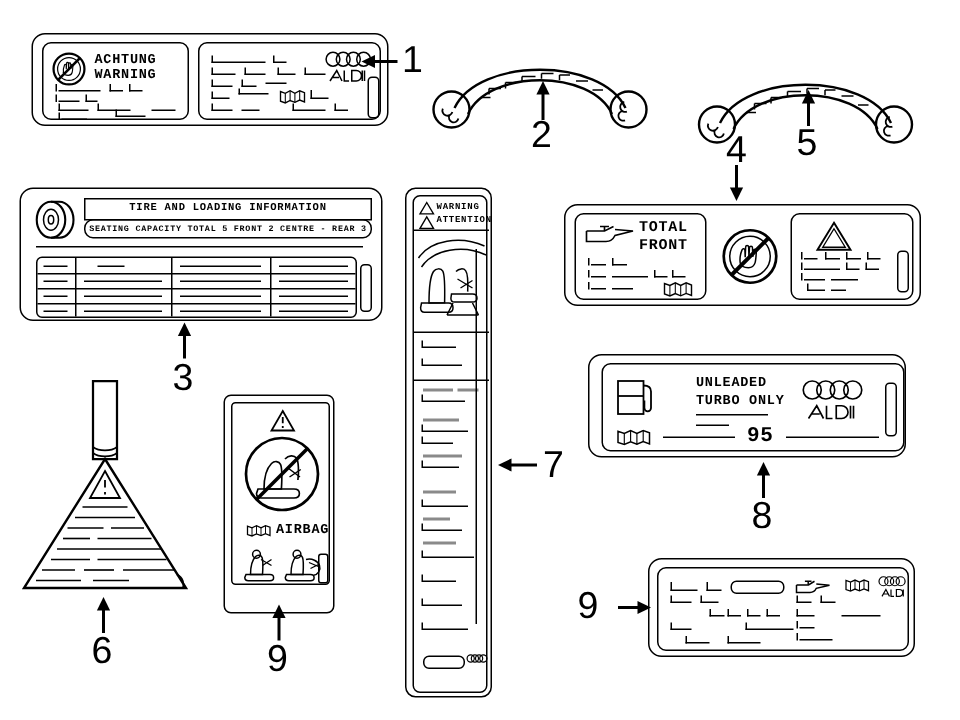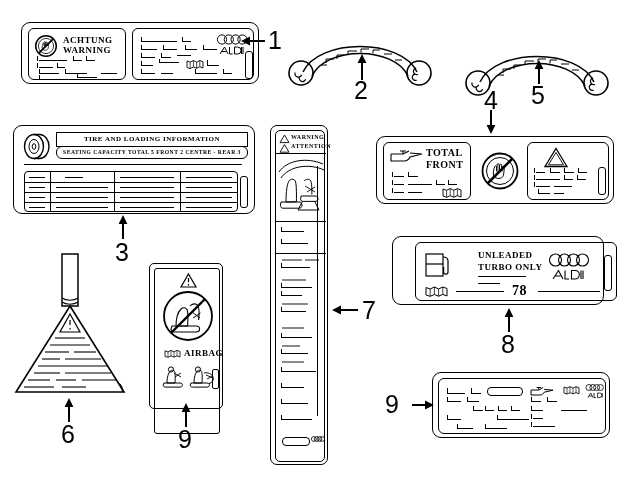--- a/index.html
+++ b/index.html
@@ -17,21 +17,21 @@
 
   
   .plate{position:absolute;border:1.6px solid #000;border-radius:9px;background:#fff;box-sizing:border-box;}
   .plate-inner{position:absolute;border:1.3px solid #000;border-radius:6px;box-sizing:border-box;}
 
   
   .ln{position:absolute;background:#000;height:1.2px;}
   .lnv{position:absolute;background:#000;width:1.2px;}
   .lng{position:absolute;background:#8a8a8a;height:2.2px;}
 
-  .cap{font-weight:bold;letter-spacing:.5px;font-family:Liberation Serif, serif;}
+  .cap{font-weight:bold;letter-spacing:.5px;font-family:Liberation Mono, monospace;}
   .t7{font-size:7px;}
   .t9{font-size:9px;}
   .t10{font-size:10px;}
 
   svg{display:block;overflow:visible;}
 </style>
 </head>
 <body>
 
 <div class="stage">
@@ -324,21 +324,21 @@
       <span class="lnv" style="left:6px;top:39px;height:5px;"></span>
       <span class="ln" style="left:26px;top:43px;width:18px;"></span>
       <span class="ln" style="left:10px;top:50px;width:12px;"></span>
       <span class="lnv" style="left:10px;top:46px;height:5px;"></span>
       <span class="ln" style="left:26px;top:50px;width:10px;"></span>
       <span class="abs" style="left:70px;top:24px;width:6px;height:26px;border:1.2px solid #000;border-radius:3px;"></span>
     </div>
   </div>
 
   <div class="plate" style="left:392px;top:236px;width:212px;height:69px;">
-    <div class="plate-inner" style="left:22px;top:5px;width:202px;height:59px;">
+    <div class="plate-inner" style="left:8px;top:5px;width:202px;height:59px;">
       <span class="abs" style="left:9px;top:7px;">
         <svg width="30" height="30" viewBox="0 0 30 30">
           <rect x="1" y="4" width="17" height="22" fill="none" stroke="#000" stroke-width="1.2"></rect>
           <path d="M1 14h17" stroke="#000" stroke-width="1.2"></path>
           <path d="M18 7c4 0 5 2 5 4v11a2.2 2.2 0 0 1-4.4 0V17" fill="none" stroke="#000" stroke-width="1.2"></path>
         </svg>
       </span>
       <span class="abs cap t9" style="left:62px;top:7px;">UNLEADED</span>
       <span class="abs cap t9" style="left:62px;top:19px;">TURBO ONLY</span>
       <span class="ln" style="left:62px;top:33px;width:48px;"></span>
@@ -356,21 +356,21 @@
           <path d="M1 10 L6.5 1.5 L11 10 M3.5 7h5 M13 1.5v8.5h4 M19.5 10V1.5h3.6a3.3 3.3 0 0 1 0 8.5z M29 1.5v8.5 M31 1.5v8.5" fill="none" stroke="#000" stroke-width="1.1"></path>
         </svg>
       </span>
       <span class="abs" style="left:9px;top:42px;">
         <svg width="24" height="12" viewBox="0 0 24 12">
           <path d="M1 10V2.5l4.2 1.5 4.2-2 4.2 2 4.2-2L22 3.5V11l-4.2-1.6-4.2 1.8-4.2-1.7L5.2 11.3z" fill="none" stroke="#000" stroke-width="1"></path>
           <path d="M5.2 4v7.3 M9.4 2v7.5 M13.6 4v7.4 M17.8 2v7.4" stroke="#000" stroke-width=".75" fill="none"></path>
         </svg>
       </span>
       <span class="ln" style="left:40px;top:48px;width:48px;"></span>
-      <span class="abs cap" style="left:96px;top:40px;font-size:14px;">78</span>
+      <span class="abs cap" style="left:96px;top:40px;font-size:14px;">95</span>
       <span class="ln" style="left:122px;top:48px;width:62px;"></span>
       <span class="abs" style="left:188px;top:12px;width:6px;height:34px;border:1.2px solid #000;border-radius:3px;"></span>
     </div>
   </div>
   <div class="arrow" style="left:503px;top:308px;">
     <svg width="12" height="24" viewBox="0 0 12 24">
       <line x1="6" y1="24" x2="6" y2="7" stroke="#000" stroke-width="2"></line>
       <path d="M6 0 L1.6 9 L10.4 9 Z" fill="#000"></path>
     </svg>
   </div>
@@ -484,21 +484,21 @@
   </div>
   <div class="arrow" style="left:63px;top:398px;">
     <svg width="12" height="24" viewBox="0 0 12 24">
       <line x1="6" y1="24" x2="6" y2="7" stroke="#000" stroke-width="2"></line>
       <path d="M6 0 L1.6 9 L10.4 9 Z" fill="#000"></path>
     </svg>
   </div>
   <div class="callout abs" style="left:61px;top:422px;">6</div>
 
   <div class="plate" style="left:149px;top:263px;width:74px;height:146px;border-radius:5px;">
-    <div class="plate-inner" style="left:4px;top:4px;width:66px;height:166px;border-radius:3px;">
+    <div class="plate-inner" style="left:4px;top:4px;width:66px;height:122px;border-radius:3px;">
       <span class="abs" style="left:25px;top:4px;">
         <svg width="17" height="15" viewBox="0 0 17 15">
           <path d="M8.5 1 L16 14 H1 Z" fill="none" stroke="#000" stroke-width="1.2"></path>
           <path d="M8.5 5 v4.2 M8.5 11 v1.4" stroke="#000" stroke-width="1.2"></path>
         </svg>
       </span>
       <span class="abs" style="left:7px;top:21px;">
         <svg width="52" height="52" viewBox="0 0 52 52">
           <circle cx="26" cy="26" r="24" fill="none" stroke="#000" stroke-width="1.8"></circle>
           <path d="M14 36 c0-8 2-14 5-17 2-2 5-1.6 6 .6 1 2.2 1 10 .6 16.4z" fill="none" stroke="#000" stroke-width="1.1"></path>

